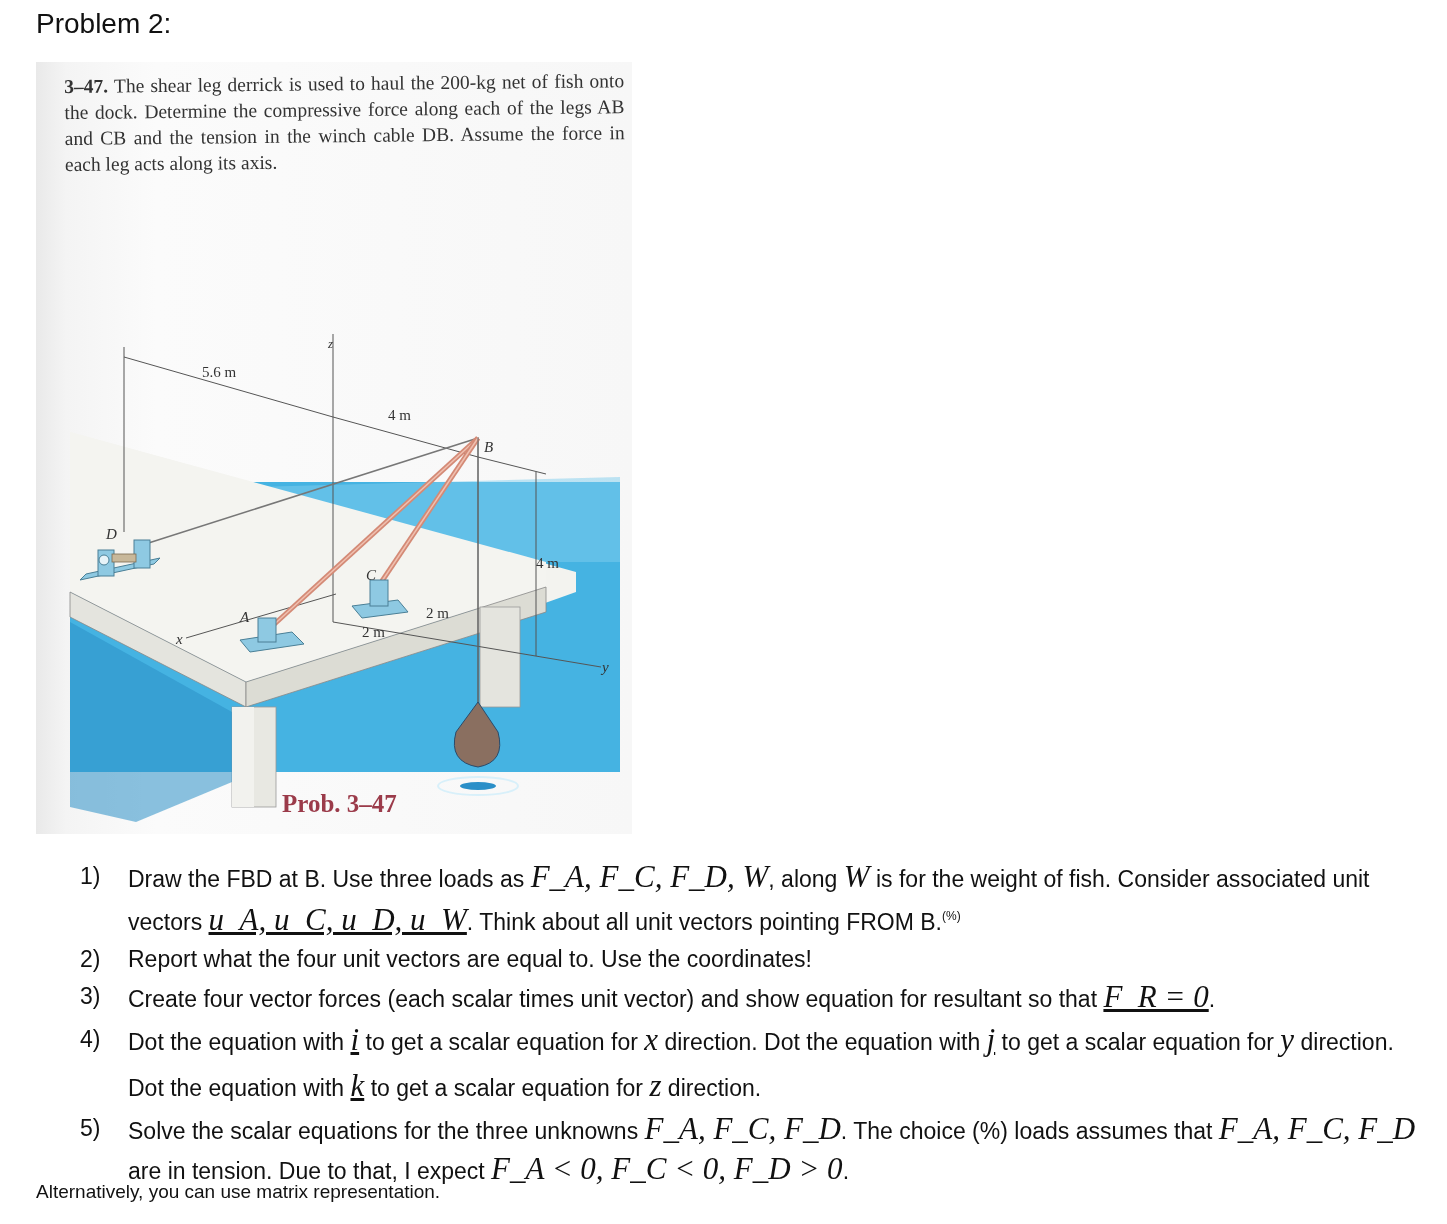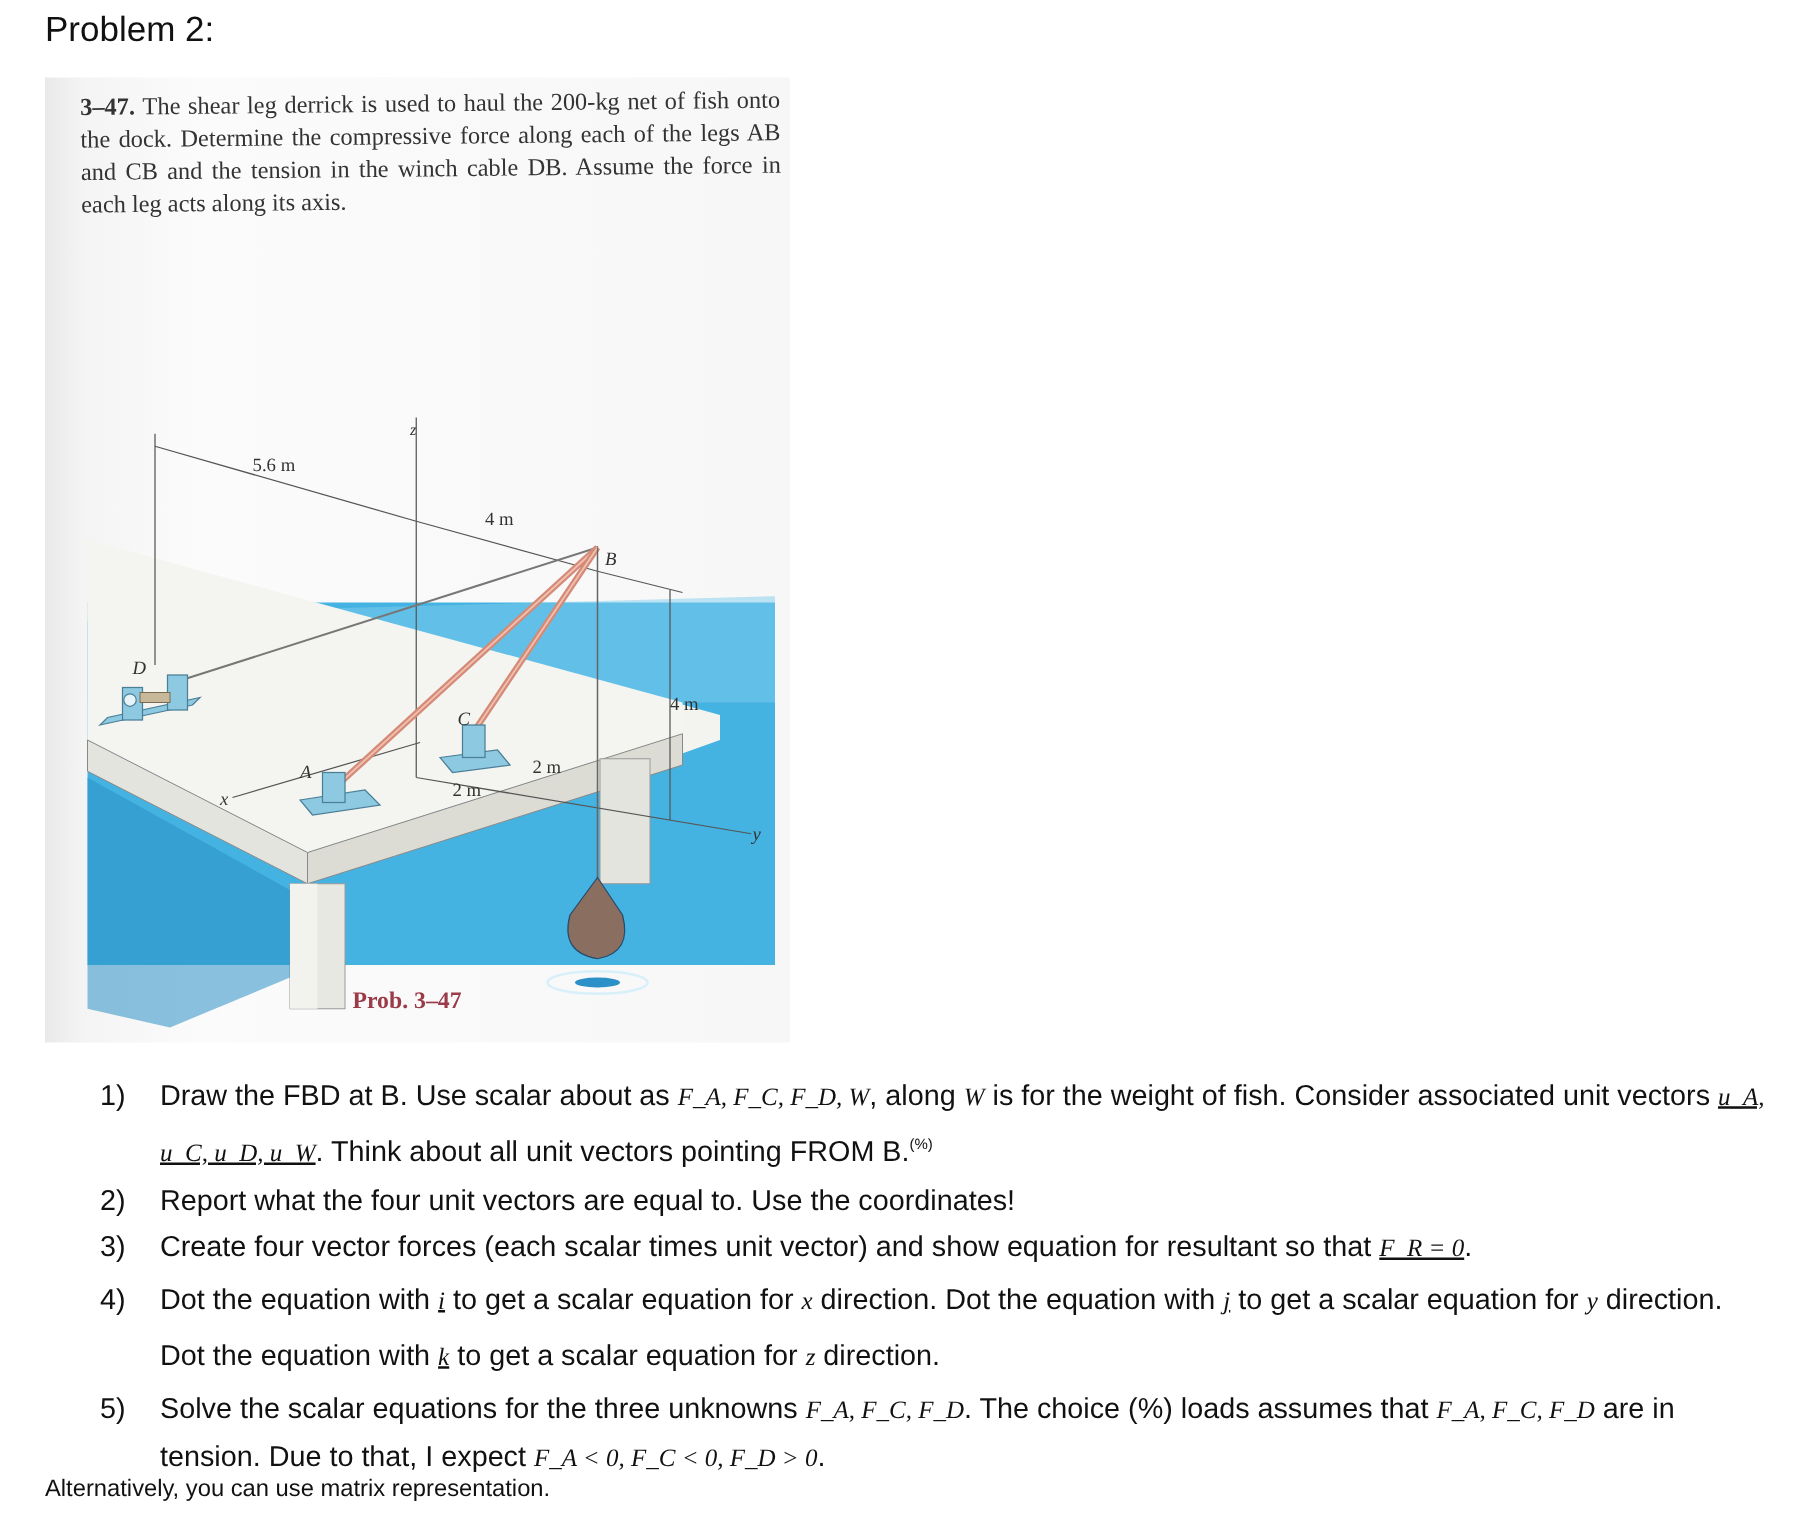--- a/index.html
+++ b/index.html
@@ -17,31 +17,31 @@
     position: absolute; left: 28px; top: 12px; width: 560px;
     font-family: "Liberation Serif", "DejaVu Serif", serif;
     font-size: 19.5px; line-height: 26px; color: #333; text-align: justify;
     transform: rotate(-0.6deg); transform-origin: left top;
   }
   .scan-text .num { font-weight: bold; margin-right: 6px; }
   .figure { position: absolute; left: 0; top: 200px; width: 596px; height: 572px; }
   .caption {
     position: absolute; left: 246px; top: 728px;
     font-family: "Liberation Serif", "DejaVu Serif", serif;
-    font-weight: bold; font-size: 19px; color: #9b3b4a;
+    font-weight: bold; font-size: 25px; color: #9b3b4a;
   }
   .lbl { font-family: "Liberation Serif", "DejaVu Serif", serif; fill: #333; }
   .lbl-it { font-style: italic; }
   .items {
     position: absolute; left: 80px; top: 858px; width: 1340px;
     font-size: 23px; line-height: 37px; color: #111;
   }
   .item { position: relative; padding-left: 48px; }
   .item .n { position: absolute; left: 0; top: 0; }
-  .math { font-family: "Liberation Serif", "DejaVu Serif", serif; font-style: italic; font-size: 20px; }
+  .math { font-family: "Liberation Serif", "DejaVu Serif", serif; font-style: italic; font-size: 31px; }
   .ul { text-decoration: underline; }
   .sup { font-size: 12px; vertical-align: 10px; }
   .tall { line-height: 43px; }
   .footer { position: absolute; left: 36px; top: 1181px; font-size: 19px; }
 </style>
 </head>
 <body>
 
 <div class="title">Problem 2:</div>
 
@@ -115,21 +115,21 @@
     <text class="lbl lbl-it" x="140" y="382" font-size="15">x</text>
     <text class="lbl lbl-it" x="566" y="410" font-size="15">y</text>
   </svg>
 
   <div class="caption">Prob. 3–47</div>
 </div>
 
 <div class="items">
   <div class="item">
     <span class="n">1)</span>
-    <span>Draw the FBD at B.  Use scalar about as </span><span class="math">F_A, F_C, F_D, W</span><span>, along </span><span class="math">W</span><span> is for the weight of fish.  Consider associated unit vectors </span><span class="math ul">u_A, u_C, u_D, u_W</span><span>.  Think about all unit vectors pointing FROM B.</span><span class="sup">(%)</span>
+    <span>Draw the FBD at B.  Use three loads as </span><span class="math">F_A, F_C, F_D, W</span><span>, along </span><span class="math">W</span><span> is for the weight of fish.  Consider associated unit vectors </span><span class="math ul">u_A, u_C, u_D, u_W</span><span>.  Think about all unit vectors pointing FROM B.</span><span class="sup">(%)</span>
   </div>
   <div class="item">
     <span class="n">2)</span>
     <span>Report what the four unit vectors are equal to.  Use the coordinates!</span>
   </div>
   <div class="item">
     <span class="n">3)</span>
     <span>Create four vector forces (each scalar times unit vector) and show equation for resultant so that </span><span class="math ul">F_R = 0</span><span>.</span>
   </div>
   <div class="item tall">

